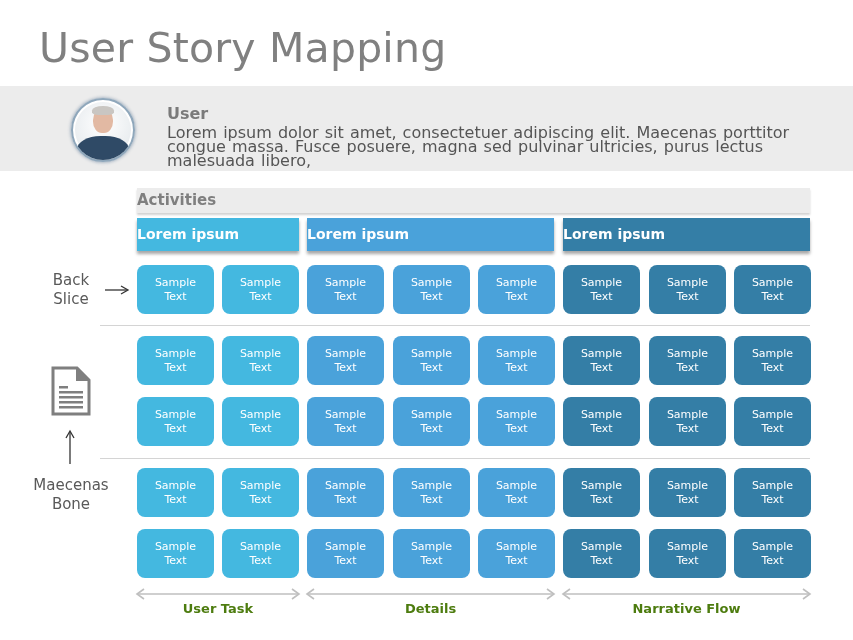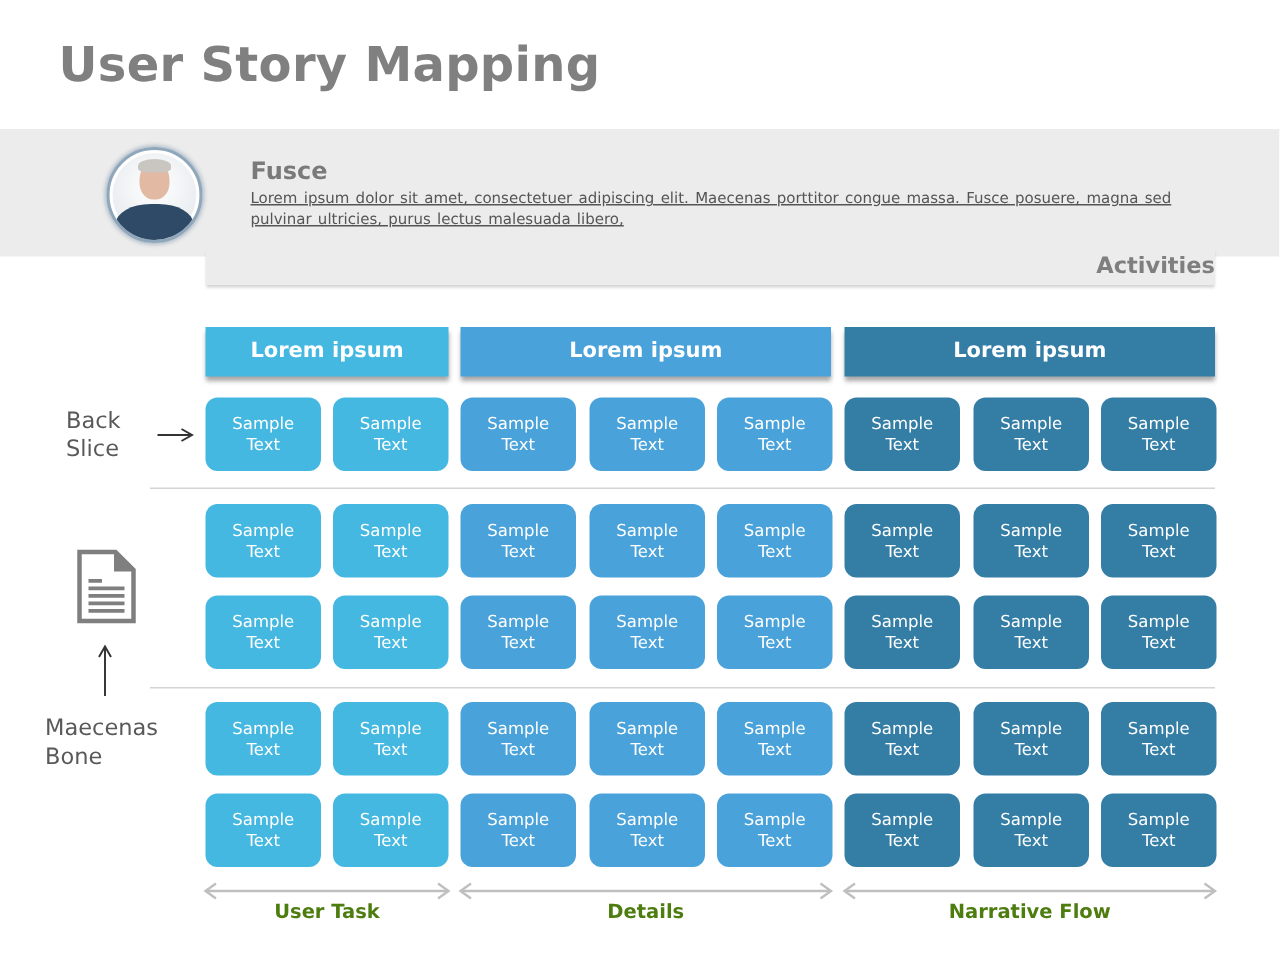--- a/index.html
+++ b/index.html
@@ -1,51 +1,51 @@
 <!DOCTYPE html>
 <html><head>
 <meta charset="utf-8">
 <style>
   html, body { margin:0; padding:0; }
   body { width:853px; height:640px; position:relative; background:#ffffff; overflow:hidden;
          font-family:"DejaVu Sans", "Liberation Sans", sans-serif; }
   .abs { position:absolute; }
-  .title { left:39px; top:24px; font-size:32px; color:#808080; font-weight:bold; letter-spacing:0.2px; white-space:nowrap; }
+  .title { left:39px; top:24px; font-size:41px; color:#808080; font-weight:normal; letter-spacing:0.2px; white-space:nowrap; }
   .band { left:0; top:86px; width:853px; height:85px; background:#ececec; }
   .avatar { left:71px; top:98px; width:60px; height:60px; border-radius:50%;
             background:radial-gradient(circle at 50% 40%, #ffffff 0%, #e8ecef 70%);
             border:2px solid #8fa7bb; box-shadow:0 0 3px 1px rgba(90,120,150,0.45), inset 0 0 0 2px #ffffff; overflow:hidden; }
   .avatar .head { position:absolute; left:20px; top:8px; width:20px; height:25px; border-radius:48% 48% 45% 45%; background:#e2b9a3; }
   .avatar .hair { position:absolute; left:19px; top:6px; width:22px; height:9px; border-radius:50% 50% 30% 30%; background:#c9c6c2; }
   .avatar .body { position:absolute; left:4px; top:36px; width:52px; height:30px; border-radius:45% 45% 0 0; background:#2f4a66; }
   .user-name { left:167px; top:104px; font-size:16px; font-weight:bold; color:#7a7a7a; }
-  .user-desc { left:167px; top:126px; width:650px; font-size:10px; line-height:14px; color:#555555; word-spacing:1px;text-decoration:underline; }
-  .activities { left:137px; top:165px; width:673px; height:25px; background:#ececec;
-                box-shadow:0 2px 2px rgba(0,0,0,0.18); text-align:right; line-height:25px;
+  .user-desc { left:167px; top:126px; width:650px; font-size:16px; line-height:14px; color:#555555; word-spacing:1px; }
+  .activities { left:137px; top:188px; width:673px; height:25px; background:#ececec;
+                box-shadow:0 2px 2px rgba(0,0,0,0.18); text-align:left; line-height:25px;
                 font-size:15px; font-weight:bold; color:#7f7f7f; }
-  .head-box { top:218px; height:33px; line-height:33px; text-align:center; color:#ffffff; font-weight:bold;
+  .head-box { top:218px; height:33px; line-height:33px; text-align:left; color:#ffffff; font-weight:bold;
               font-size:14px; box-shadow:0 3px 3px rgba(0,0,0,0.35); }
   .card { width:77px; height:49px; border-radius:8px; color:#ffffff; font-size:11px; line-height:14px;
           display:flex; flex-direction:column; justify-content:center; align-items:center; text-align:center; }
   .sep { left:100px; width:710px; height:1px; background:#d4d4d4; }
-  .side-label { font-size:15px; color:#595959; line-height:19px; }
+  .side-label { font-size:15px; color:#595959; text-align:center; line-height:19px; }
   .axis-label { font-size:13px; font-weight:bold; color:#4d7c0f; text-align:center; }
 </style>
 </head>
 <body>
 
 <div class="abs title">User Story Mapping</div>
 
 <div class="abs band"></div>
 <div class="abs avatar">
   <div class="body"></div>
   <div class="head"></div>
   <div class="hair"></div>
 </div>
-<div class="abs user-name">Fusce</div>
+<div class="abs user-name">User</div>
 <div class="abs user-desc">Lorem  ipsum  dolor  sit amet,  consectetuer adipiscing  elit.  Maecenas porttitor congue  massa.  Fusce posuere, magna  sed pulvinar  ultricies,  purus  lectus malesuada  libero,</div>
 
 <div class="abs activities">Activities</div>
 
 <div class="abs head-box" style="left:137px;width:162px;background:#44B8E0;">Lorem ipsum</div>
 <div class="abs head-box" style="left:307px;width:247px;background:#4AA2DA;">Lorem ipsum</div>
 <div class="abs head-box" style="left:563px;width:247px;background:#347EA6;">Lorem ipsum</div>
 
 <div class="abs side-label" style="left:44px;top:271px;width:54px;">
   <div>Back</div>

